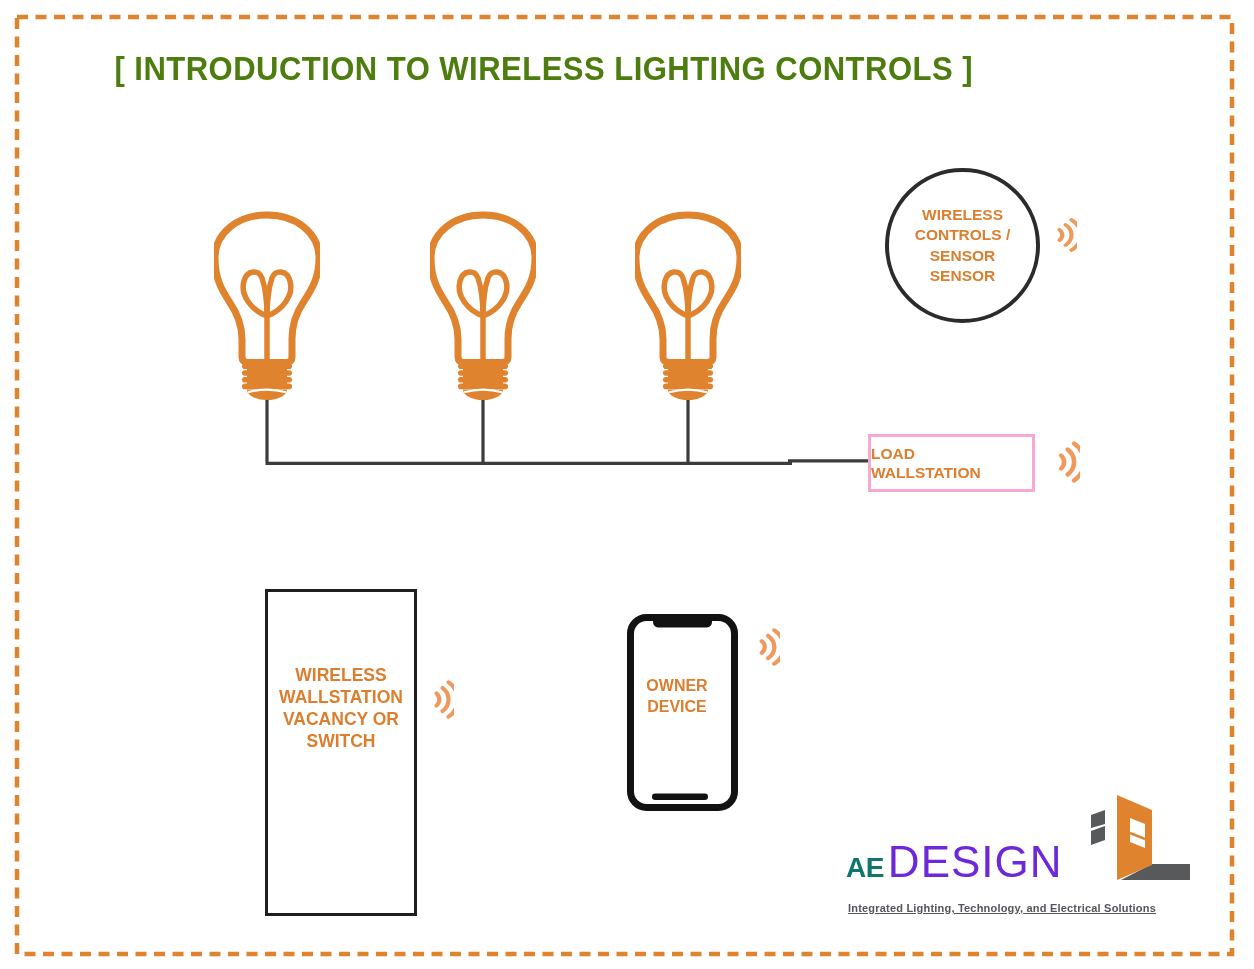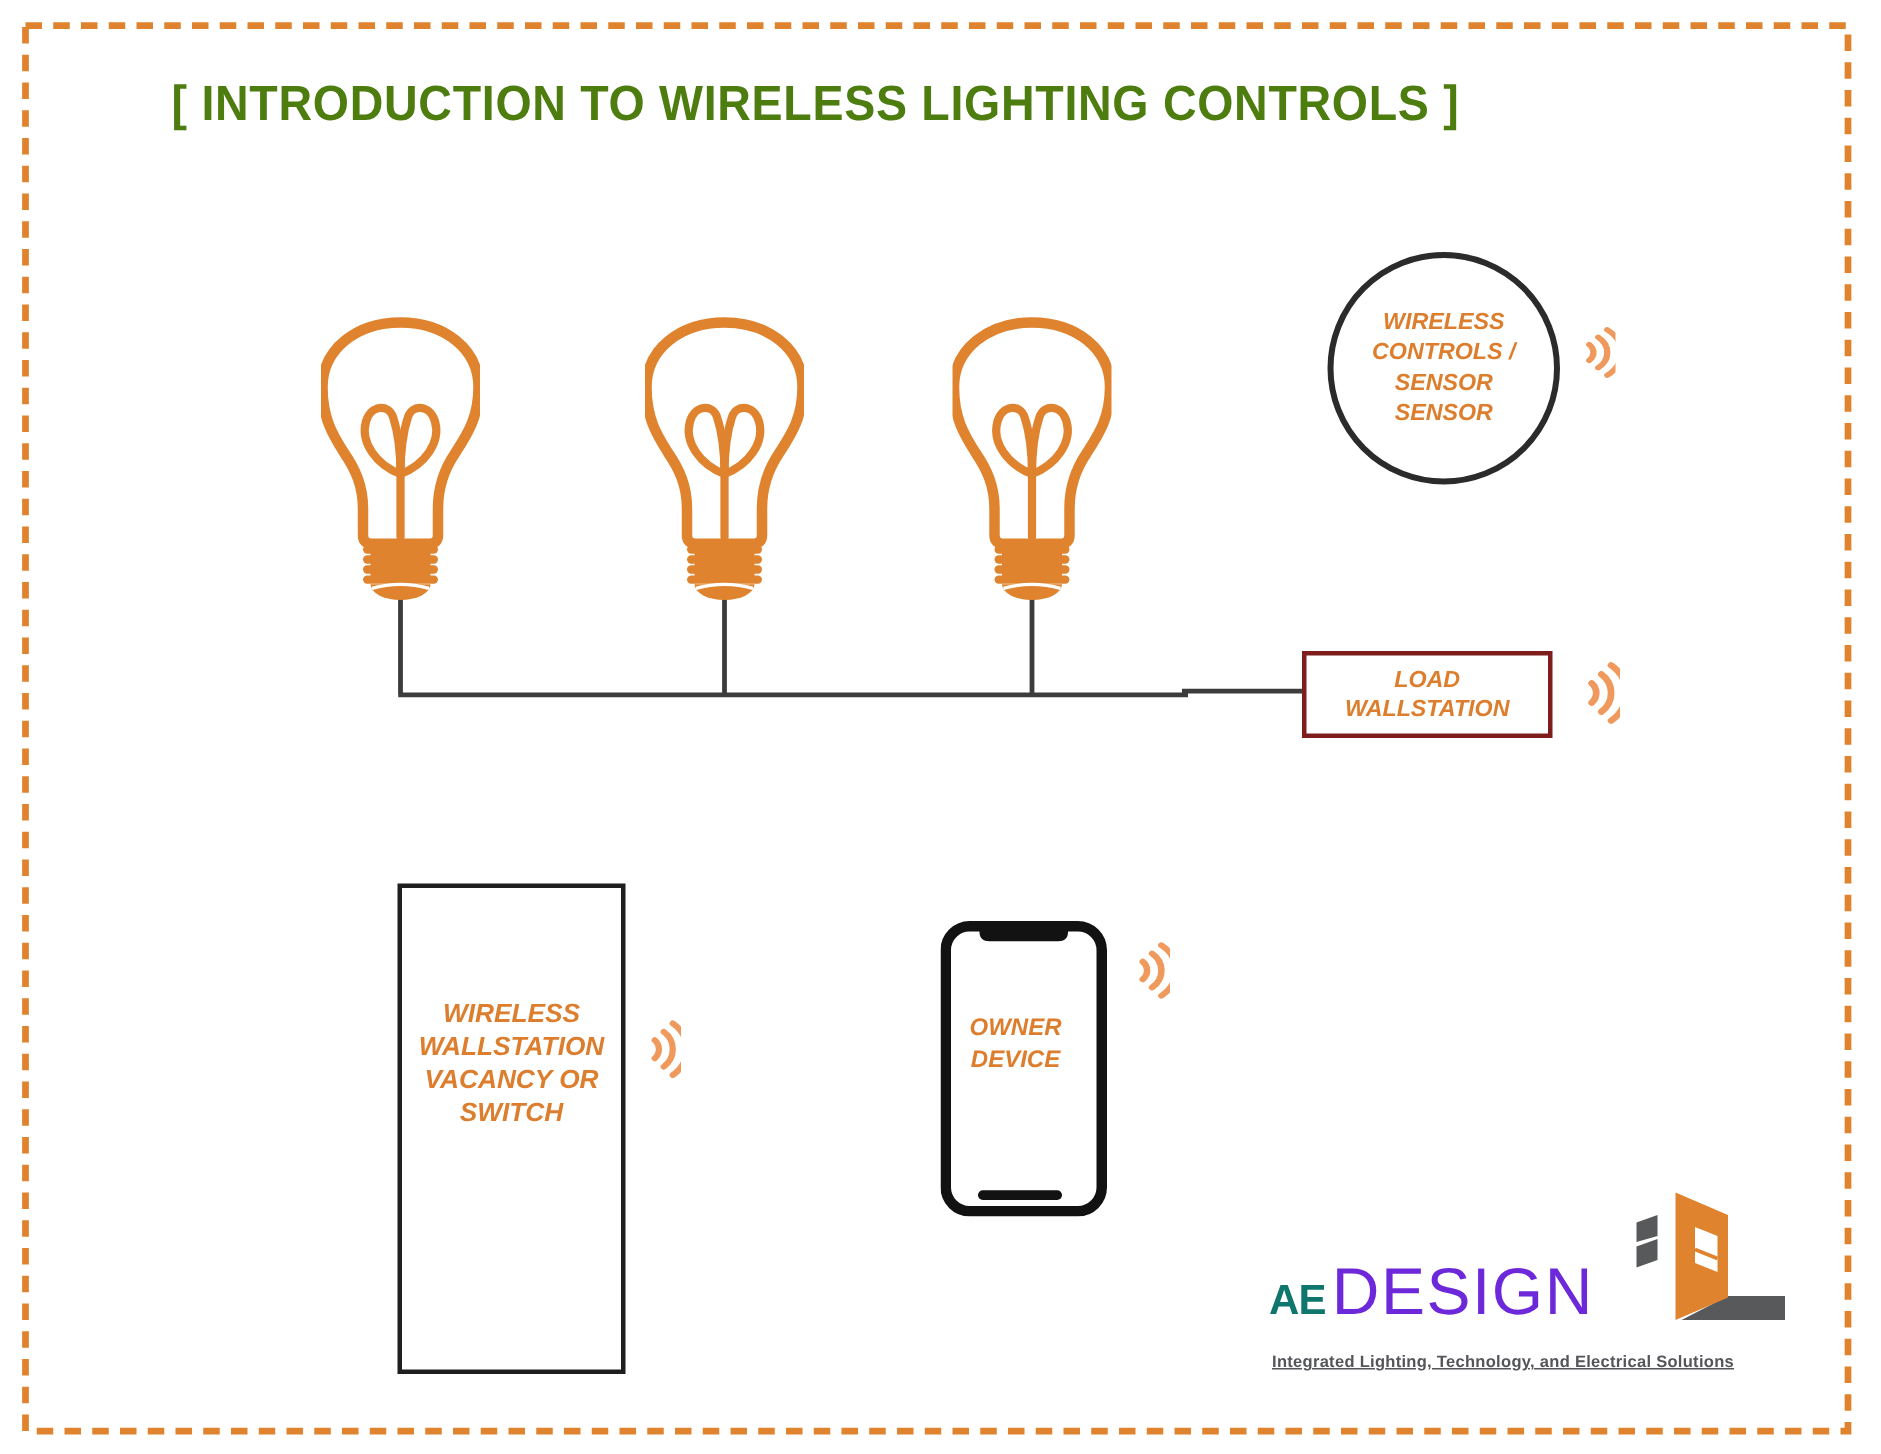--- a/index.html
+++ b/index.html
@@ -16,27 +16,27 @@
     color:#4d7c0f;font-size:33px;font-weight:700;letter-spacing:.5px;white-space:nowrap;margin-left:32px;
   }
   #title .squeeze{display:inline-block;transform:scaleX(.94);transform-origin:center;}
 
   
   #sensor-circle{
     left:885px;top:168px;width:147px;height:147px;border:4px solid #2B2B2B;border-radius:50%;
     display:flex;flex-direction:column;align-items:center;justify-content:center;
     text-align:center;background:#fff;
   }
-  .orange-label{color:#DC7E2D;font-weight:700;font-style:italic;}
+  .orange-label{color:#DC7E2D;font-weight:700;}
   #sensor-circle .line{font-size:15.5px;line-height:20.5px;}
 
   
   #load-box{
-    left:868px;top:434px;width:161px;height:52px;border:3px solid #7f1d1d;background:#fff;
-    display:flex;flex-direction:column;align-items:center;justify-content:center;text-align:center;
+    left:868px;top:434px;width:161px;height:52px;border:3px solid #f9a8d4;background:#fff;
+    display:flex;flex-direction:column;align-items:flex-start;justify-content:center;text-align:center;
   }
   #load-box .line{font-size:15.5px;line-height:19px;}
 
   
   #wall-box{
     left:265px;top:589px;width:146px;height:249px;border:3px solid #1F1F1F;background:#fff;
     display:flex;flex-direction:column;align-items:center;justify-content:flex-start;
     padding-top:72px;box-sizing:content-box;text-align:center;
   }
   #wall-box .line{font-size:17.5px;line-height:22px;}

